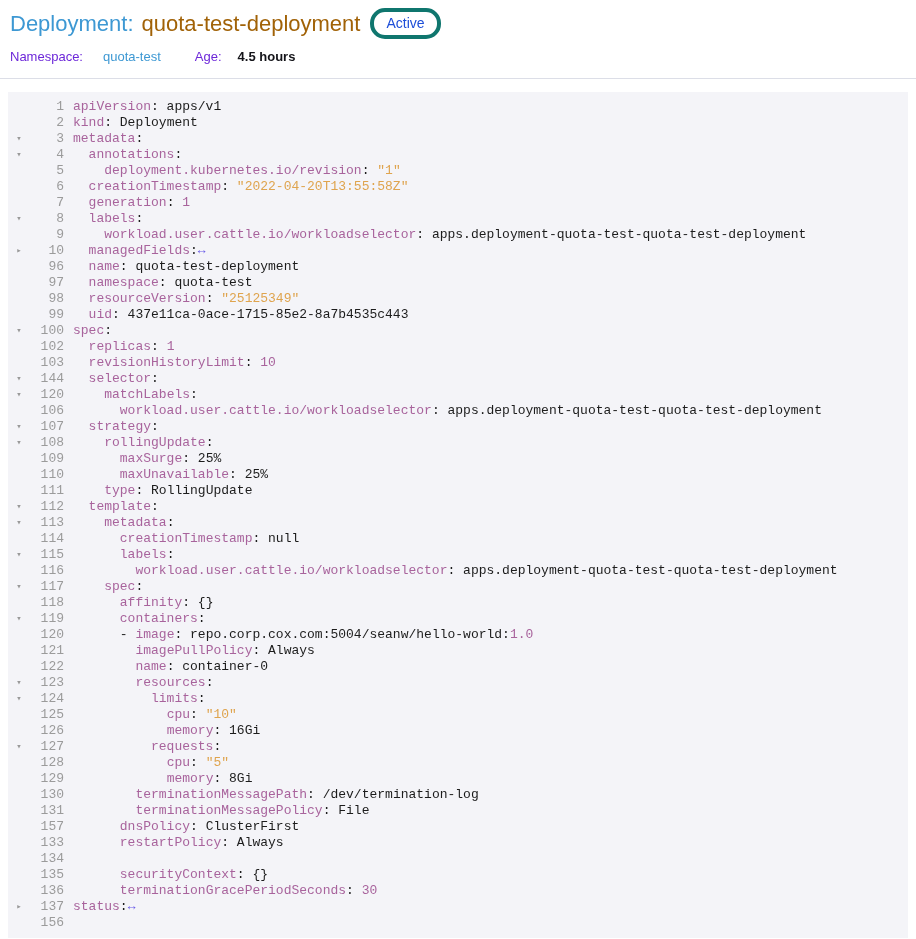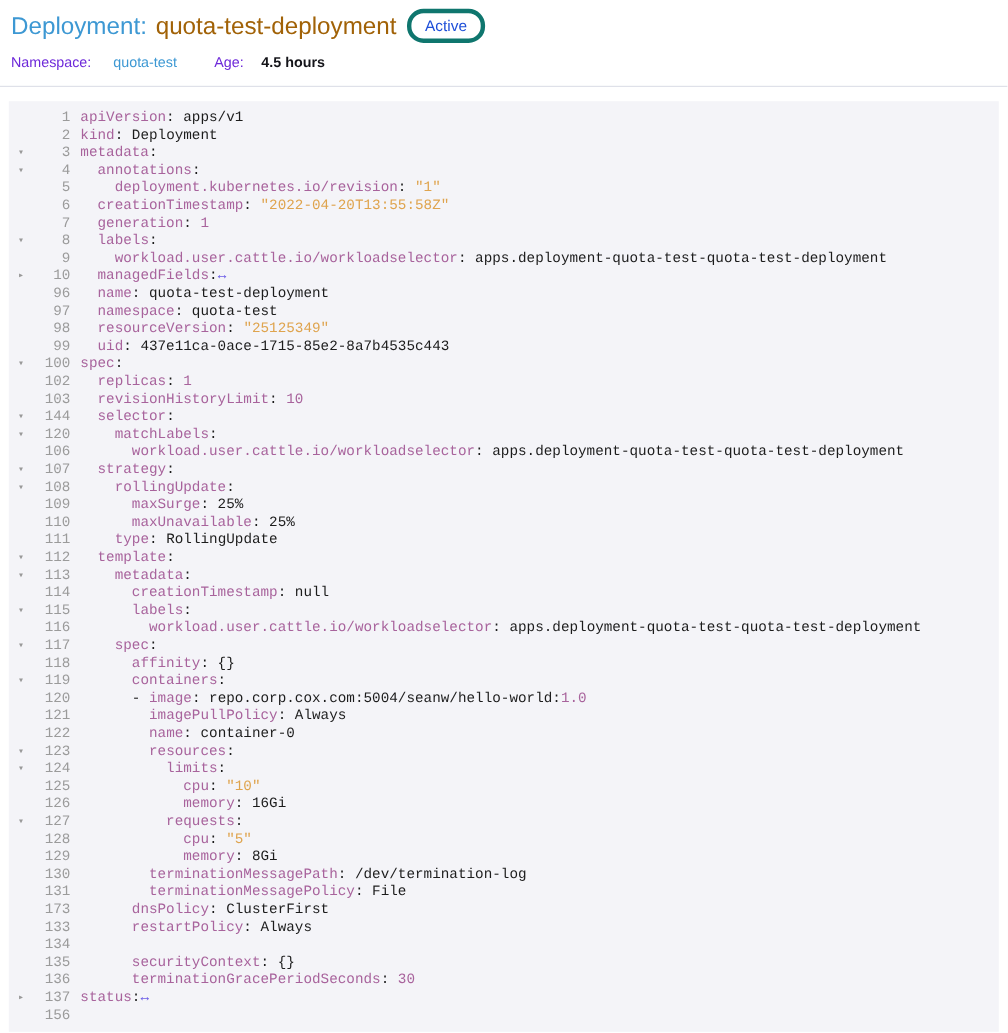--- a/index.html
+++ b/index.html
@@ -91,21 +91,21 @@
       <div class="cl"><span class="fold"></span><span class="lnum">122</span><span class="ltext">        <span class="tok-k">name</span><span class="tok-p">: container-0</span></span></div>
       <div class="cl"><span class="fold">▾</span><span class="lnum">123</span><span class="ltext">        <span class="tok-k">resources</span><span class="tok-p">:</span></span></div>
       <div class="cl"><span class="fold">▾</span><span class="lnum">124</span><span class="ltext">          <span class="tok-k">limits</span><span class="tok-p">:</span></span></div>
       <div class="cl"><span class="fold"></span><span class="lnum">125</span><span class="ltext">            <span class="tok-k">cpu</span><span class="tok-p">: </span><span class="tok-s">"10"</span></span></div>
       <div class="cl"><span class="fold"></span><span class="lnum">126</span><span class="ltext">            <span class="tok-k">memory</span><span class="tok-p">: 16Gi</span></span></div>
       <div class="cl"><span class="fold">▾</span><span class="lnum">127</span><span class="ltext">          <span class="tok-k">requests</span><span class="tok-p">:</span></span></div>
       <div class="cl"><span class="fold"></span><span class="lnum">128</span><span class="ltext">            <span class="tok-k">cpu</span><span class="tok-p">: </span><span class="tok-s">"5"</span></span></div>
       <div class="cl"><span class="fold"></span><span class="lnum">129</span><span class="ltext">            <span class="tok-k">memory</span><span class="tok-p">: 8Gi</span></span></div>
       <div class="cl"><span class="fold"></span><span class="lnum">130</span><span class="ltext">        <span class="tok-k">terminationMessagePath</span><span class="tok-p">: /dev/termination-log</span></span></div>
       <div class="cl"><span class="fold"></span><span class="lnum">131</span><span class="ltext">        <span class="tok-k">terminationMessagePolicy</span><span class="tok-p">: File</span></span></div>
-      <div class="cl"><span class="fold"></span><span class="lnum">173</span><span class="ltext">      <span class="tok-k">dnsPolicy</span><span class="tok-p">: ClusterFirst</span></span></div>
+      <div class="cl"><span class="fold"></span><span class="lnum">157</span><span class="ltext">      <span class="tok-k">dnsPolicy</span><span class="tok-p">: ClusterFirst</span></span></div>
       <div class="cl"><span class="fold"></span><span class="lnum">133</span><span class="ltext">      <span class="tok-k">restartPolicy</span><span class="tok-p">: Always</span></span></div>
       <div class="cl"><span class="fold"></span><span class="lnum">134</span></div>
       <div class="cl"><span class="fold"></span><span class="lnum">135</span><span class="ltext">      <span class="tok-k">securityContext</span><span class="tok-p">: {}</span></span></div>
       <div class="cl"><span class="fold"></span><span class="lnum">136</span><span class="ltext">      <span class="tok-k">terminationGracePeriodSeconds</span><span class="tok-p">: </span><span class="tok-n">30</span></span></div>
       <div class="cl"><span class="fold">▸</span><span class="lnum">137</span><span class="ltext"><span class="tok-k">status</span><span class="tok-p">:</span><span class="tok-m">↔</span></span></div>
       <div class="cl"><span class="fold"></span><span class="lnum">156</span><span class="ltext"></span></div>
     </div>
 </div>
 
 </body></html>

